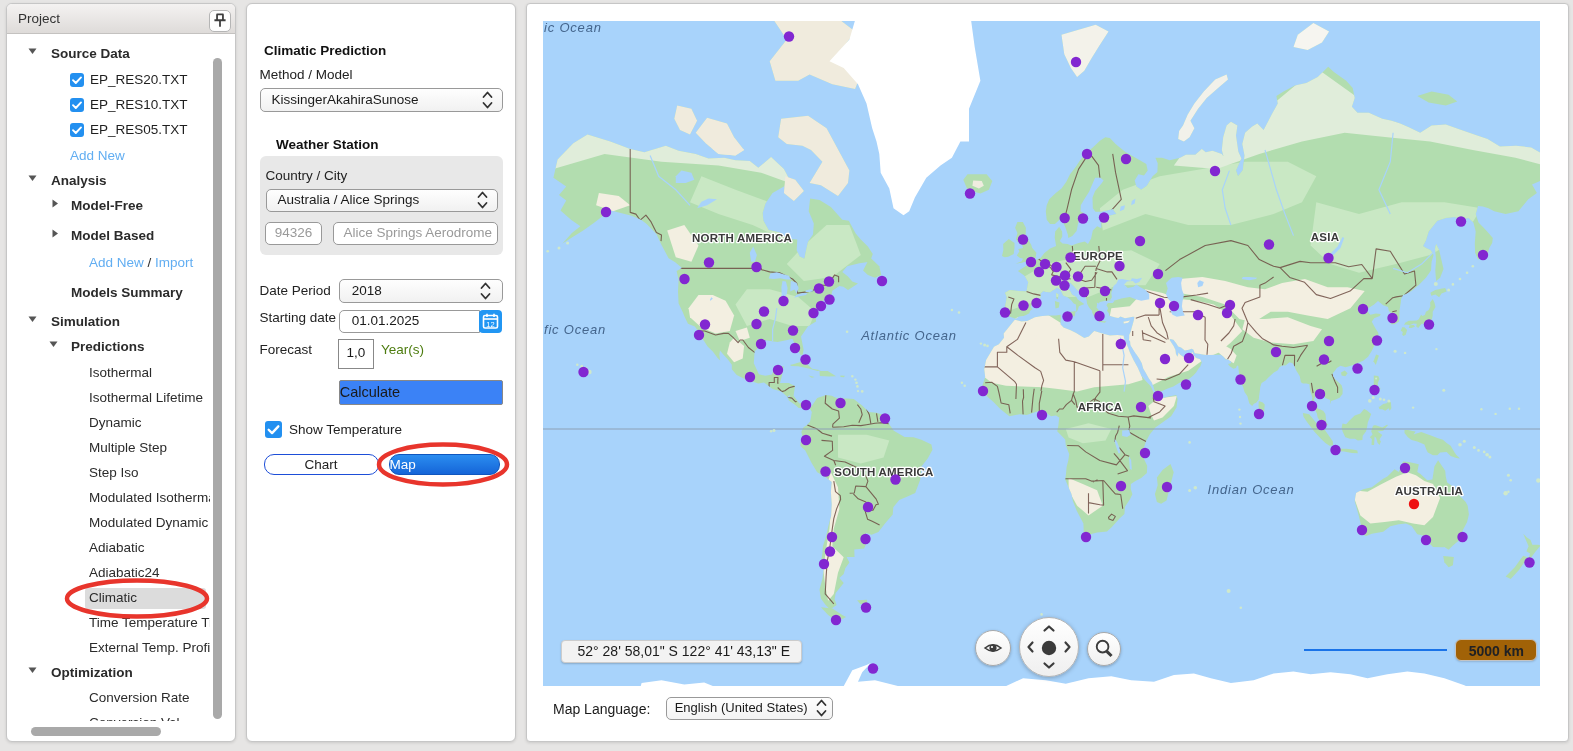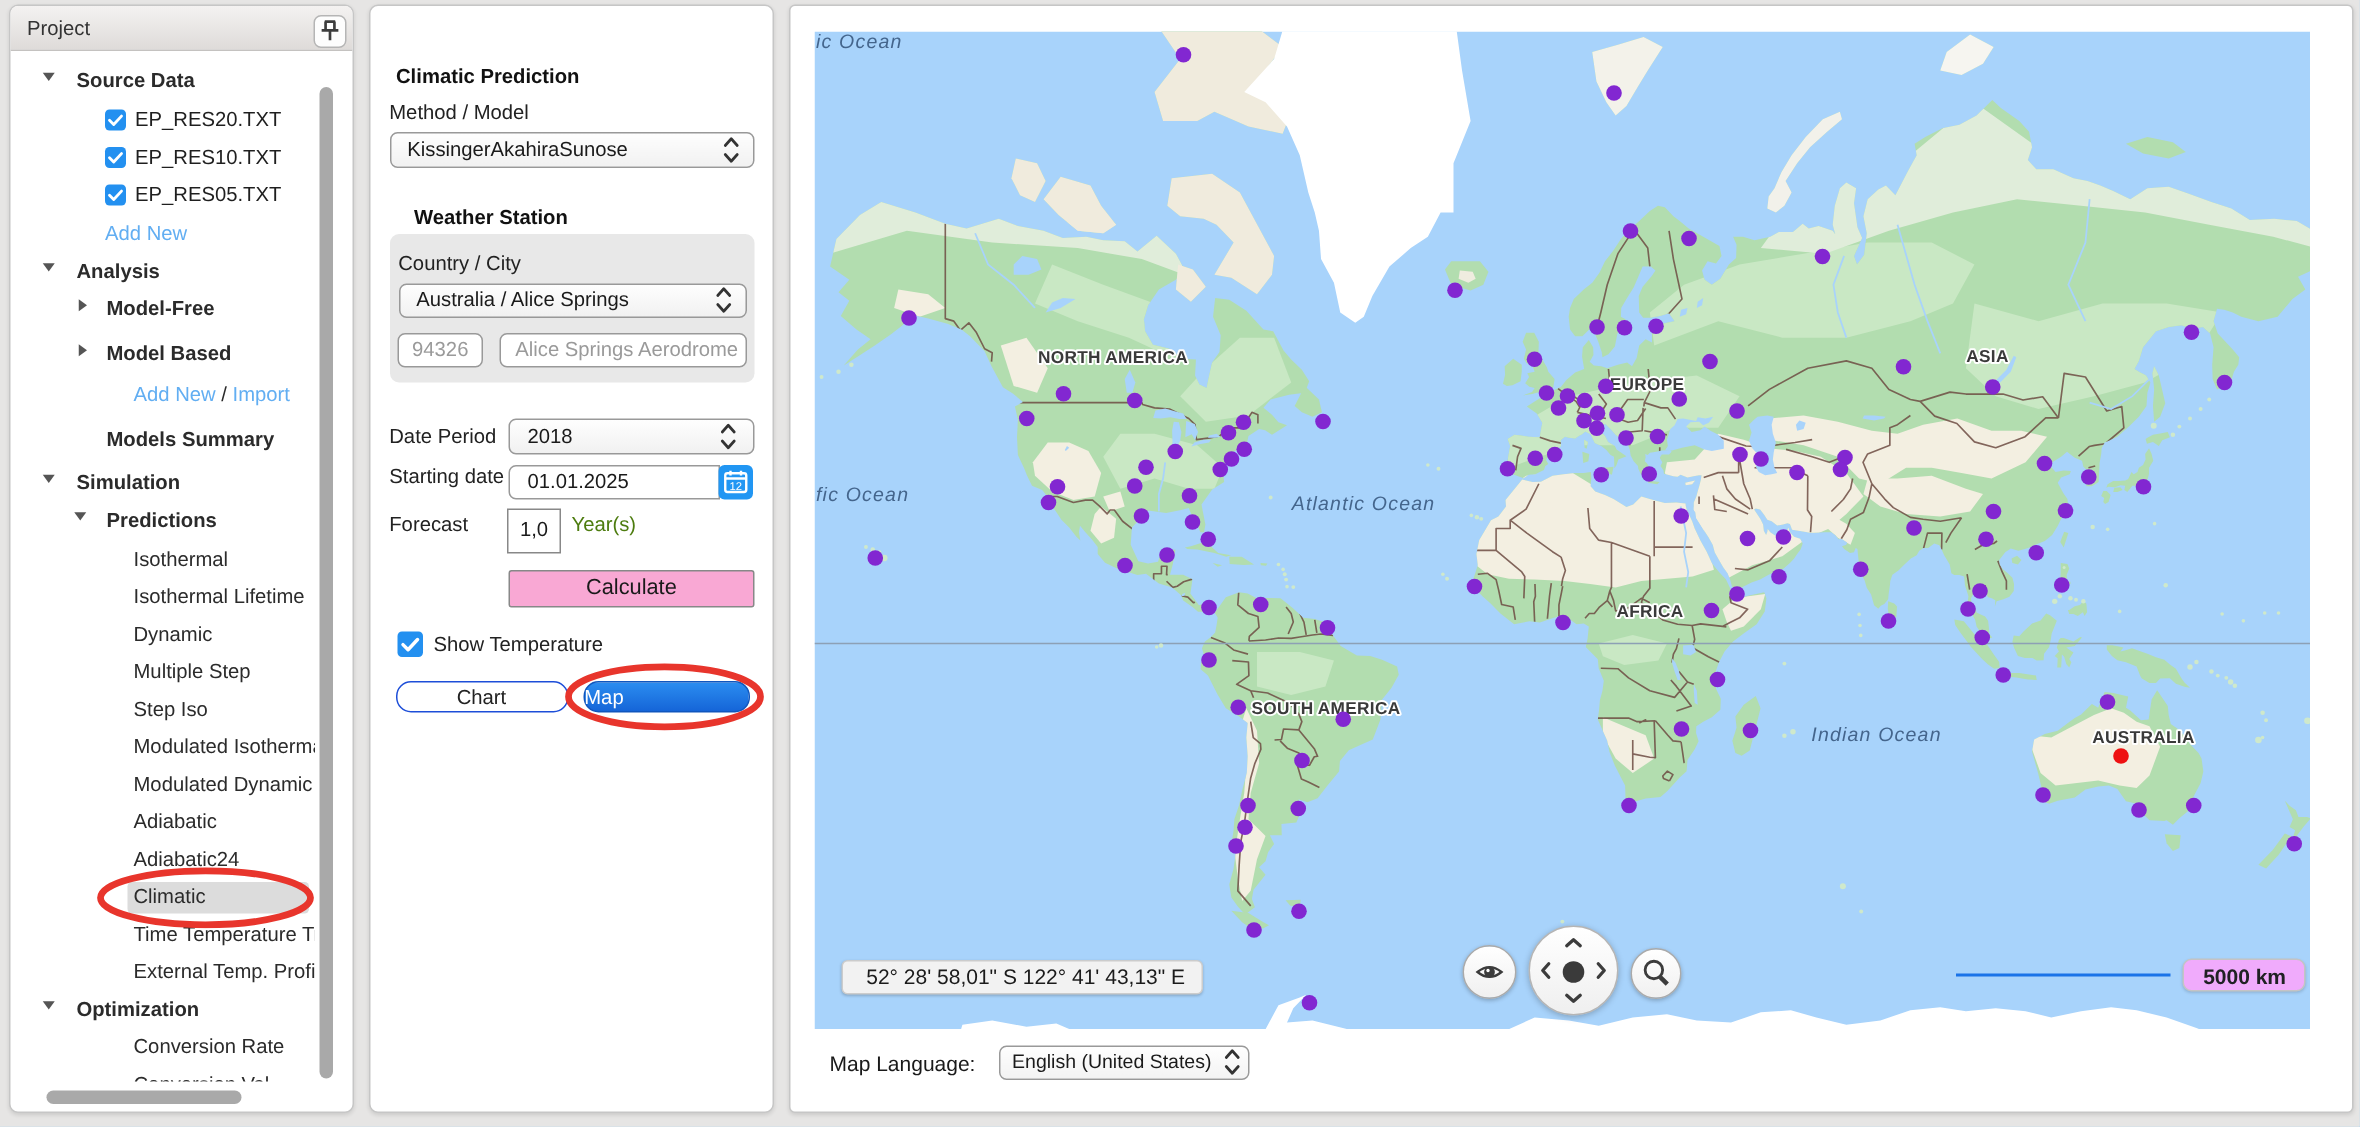--- a/index.html
+++ b/index.html
@@ -119,21 +119,21 @@
   <div style="position:absolute;left:232px;top:306px;width:22.5px;height:22.5px;background:#2196f3;border-radius:4px"><svg width="23" height="23" viewBox="0 0 23 23">
           <rect x="4.5" y="5.5" width="14" height="12.5" rx="1.5" fill="none" stroke="#fff" stroke-width="1.6"></rect>
           <line x1="4.5" y1="9" x2="18.5" y2="9" stroke="#fff" stroke-width="1.6"></line>
           <line x1="8" y1="3.8" x2="8" y2="7" stroke="#fff" stroke-width="1.6"></line>
           <line x1="15" y1="3.8" x2="15" y2="7" stroke="#fff" stroke-width="1.6"></line>
           <text x="11.5" y="16.5" font-size="7.5" fill="#fff" text-anchor="middle" font-family="Liberation Sans">12</text>
         </svg></div>
   <div style="position:absolute;left:12.5px;top:338px;font-size:13.5px;color:#222">Forecast</div>
   <div style="position:absolute;left:91px;top:335px;width:36px;height:30px;background:#fff;border:1px solid #888;box-sizing:border-box;text-align:center;line-height:26px;font-size:13.5px;color:#1a1a1a">1,0</div>
   <div style="position:absolute;left:134px;top:338px;font-size:13.5px;color:#4d7c0f">Year(s)</div>
-  <div style="position:absolute;left:91.7px;top:375.5px;width:164.5px;height:25px;background:#f9a8d4;border:1px solid #888;border-radius:2px;box-sizing:border-box;text-align:center;line-height:23px;font-size:14.5px;color:#1a1a1a">Calculate</div>
+  <div style="position:absolute;left:91.7px;top:375.5px;width:164.5px;height:25px;background:#3b82f6;border:1px solid #888;border-radius:2px;box-sizing:border-box;line-height:23px;font-size:14.5px;color:#1a1a1a">Calculate</div>
   <div style="position:absolute;left:17.5px;top:416.5px;width:17px;height:17px;background:#2390f0;border-radius:3px"><svg width="17" height="17" viewBox="0 0 14 14">
           <path d="M3 7.2 L5.8 10 L11 4.4" fill="none" stroke="#fff" stroke-width="1.9" stroke-linecap="round" stroke-linejoin="round"></path>
         </svg></div>
   <div style="position:absolute;left:42px;top:418px;font-size:13.5px;color:#222">Show Temperature</div>
   <div style="position:absolute;left:16.5px;top:450px;width:115px;height:21px;background:#fff;border:1px solid #1d4ed8;border-radius:10px;box-sizing:border-box;text-align:center;line-height:19px;font-size:13.5px;color:#222">Chart</div>
   <div style="position:absolute;left:141.5px;top:450px;width:111px;height:21px;background:linear-gradient(#2b8df0,#1565d8);border:1px solid #1056be;border-radius:10px;box-sizing:border-box;text-align:left;line-height:19px;font-size:13.5px;color:#fff">Map</div>
   <svg style="position:absolute;left:128px;top:437px" width="136" height="47" viewBox="0 0 136 47">
         <ellipse cx="68" cy="23.5" rx="64" ry="20" fill="none" stroke="#e8352c" stroke-width="4.5"></ellipse>
       </svg>
 </div>
@@ -460,21 +460,21 @@
           <circle cx="29" cy="30" r="7.2" fill="#3a3a3a"></circle>
         </svg>
   </div>
   <div style="position:absolute;left:560px;top:627.5px;width:34px;height:34px;background:linear-gradient(#fff,#f0f0f0);border:1px solid #aaa;border-radius:50%;box-shadow:0 1px 3px rgba(0,0,0,0.25);box-sizing:border-box">
     <svg width="32" height="32" viewBox="0 0 34 34">
           <circle cx="15.5" cy="14.5" r="6.2" fill="none" stroke="#3c3c3c" stroke-width="2"></circle>
           <line x1="20" y1="19.5" x2="25" y2="24.5" stroke="#3c3c3c" stroke-width="3.2"></line>
         </svg>
   </div>
   <div style="position:absolute;left:777px;top:644.5px;width:143px;height:2.5px;background:#1a73e8"></div>
-  <div style="position:absolute;left:928.4px;top:634.5px;width:82px;height:22px;background:#f0abfc;border:1px solid #c4c4c4;border-radius:6px;box-shadow:0 1px 2px rgba(0,0,0,0.15);line-height:22px;text-align:center;font-size:14px;font-weight:bold;color:#202124;box-sizing:border-box">5000 km</div>
+  <div style="position:absolute;left:928.4px;top:634.5px;width:82px;height:22px;background:#a16207;border:1px solid #c4c4c4;border-radius:6px;box-shadow:0 1px 2px rgba(0,0,0,0.15);line-height:22px;text-align:center;font-size:14px;font-weight:bold;color:#202124;box-sizing:border-box">5000 km</div>
   <div style="position:absolute;left:26px;top:697px;font-size:14px;color:#1a1a1a">Map Language:</div>
   <div style="position:absolute;left:138.7px;top:692.5px;width:167px;height:23.5px;background:linear-gradient(#fefefe,#f3f3f3);border:1px solid #999;border-radius:5px;box-sizing:border-box">
     <span style="position:absolute;left:8px;top:50%;transform:translateY(-52%);font-size:13px;color:#1a1a1a;white-space:nowrap">English (United States)</span>
     <svg width="13" height="20" viewBox="0 0 13 20" style="position:absolute;right:4px;top:50%;margin-top:-10px">
           <path d="M2.5 7 L6.5 2.5 L10.5 7" fill="none" stroke="#333" stroke-width="1.8" stroke-linecap="round" stroke-linejoin="round"></path>
           <path d="M2.5 13 L6.5 17.5 L10.5 13" fill="none" stroke="#333" stroke-width="1.8" stroke-linecap="round" stroke-linejoin="round"></path>
         </svg>
   </div>
 </div>
 

